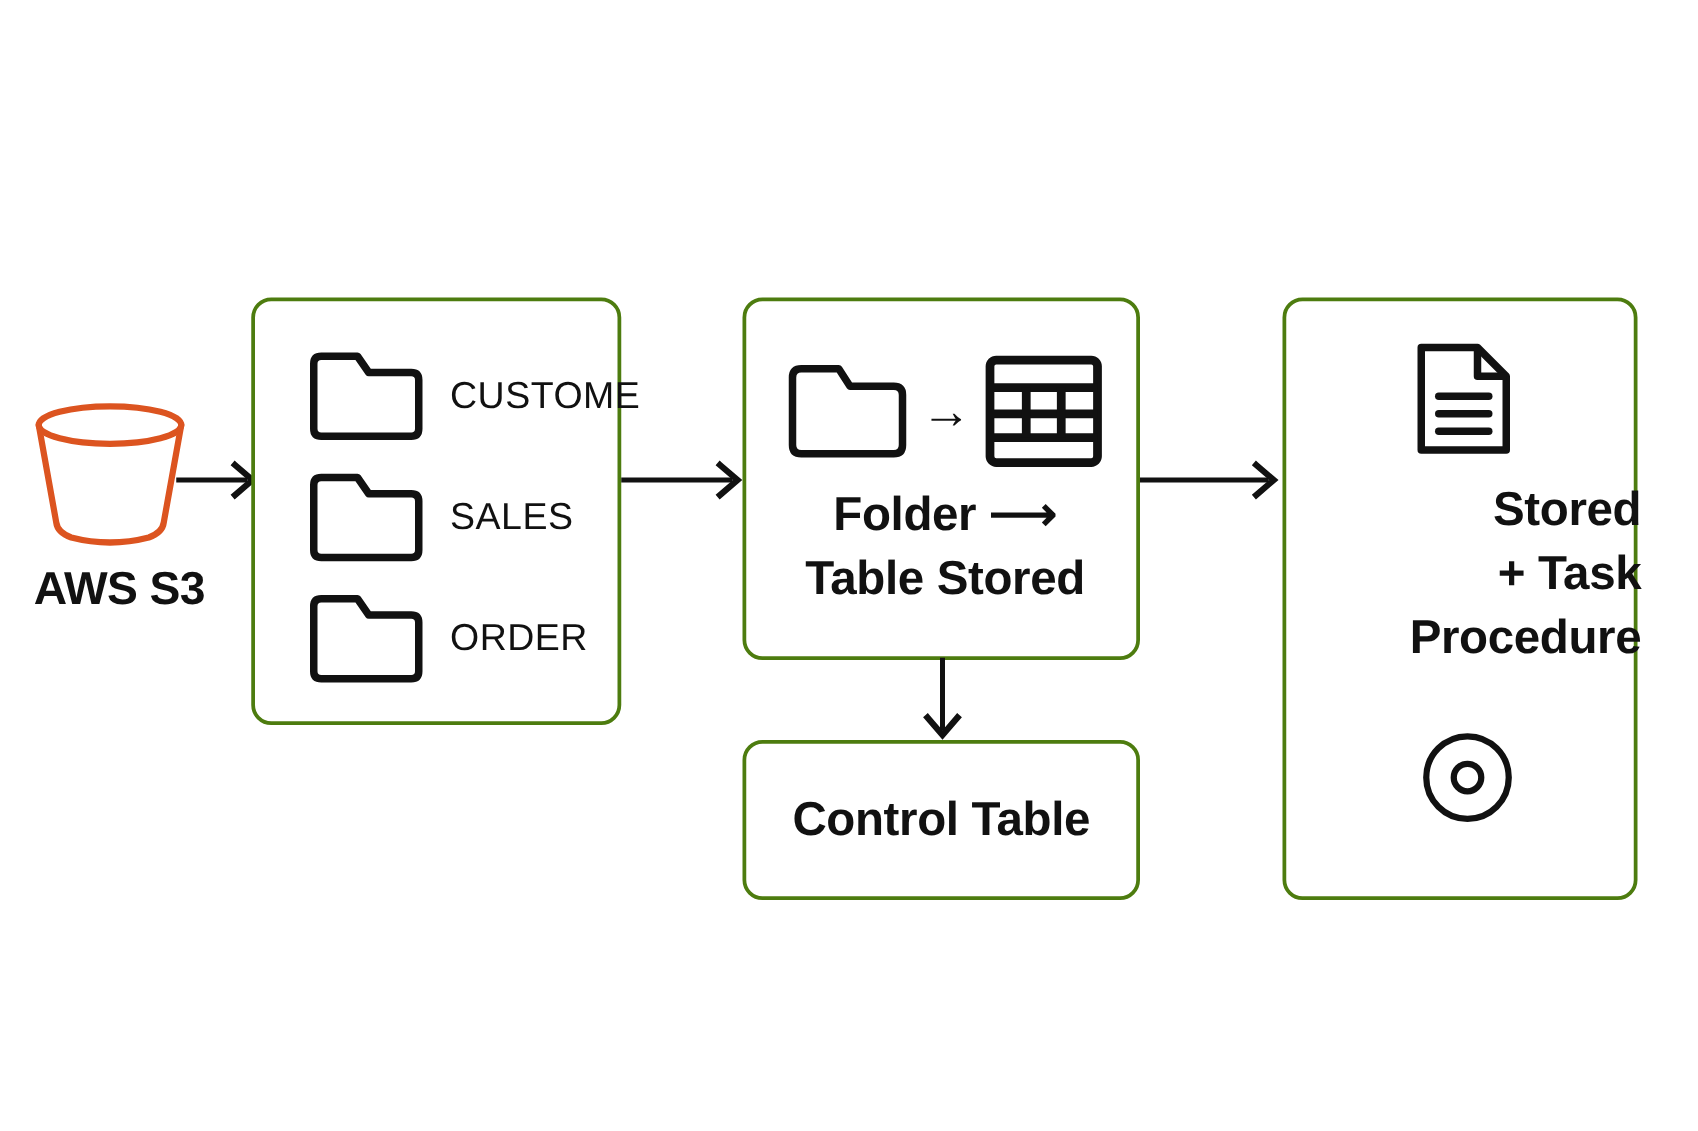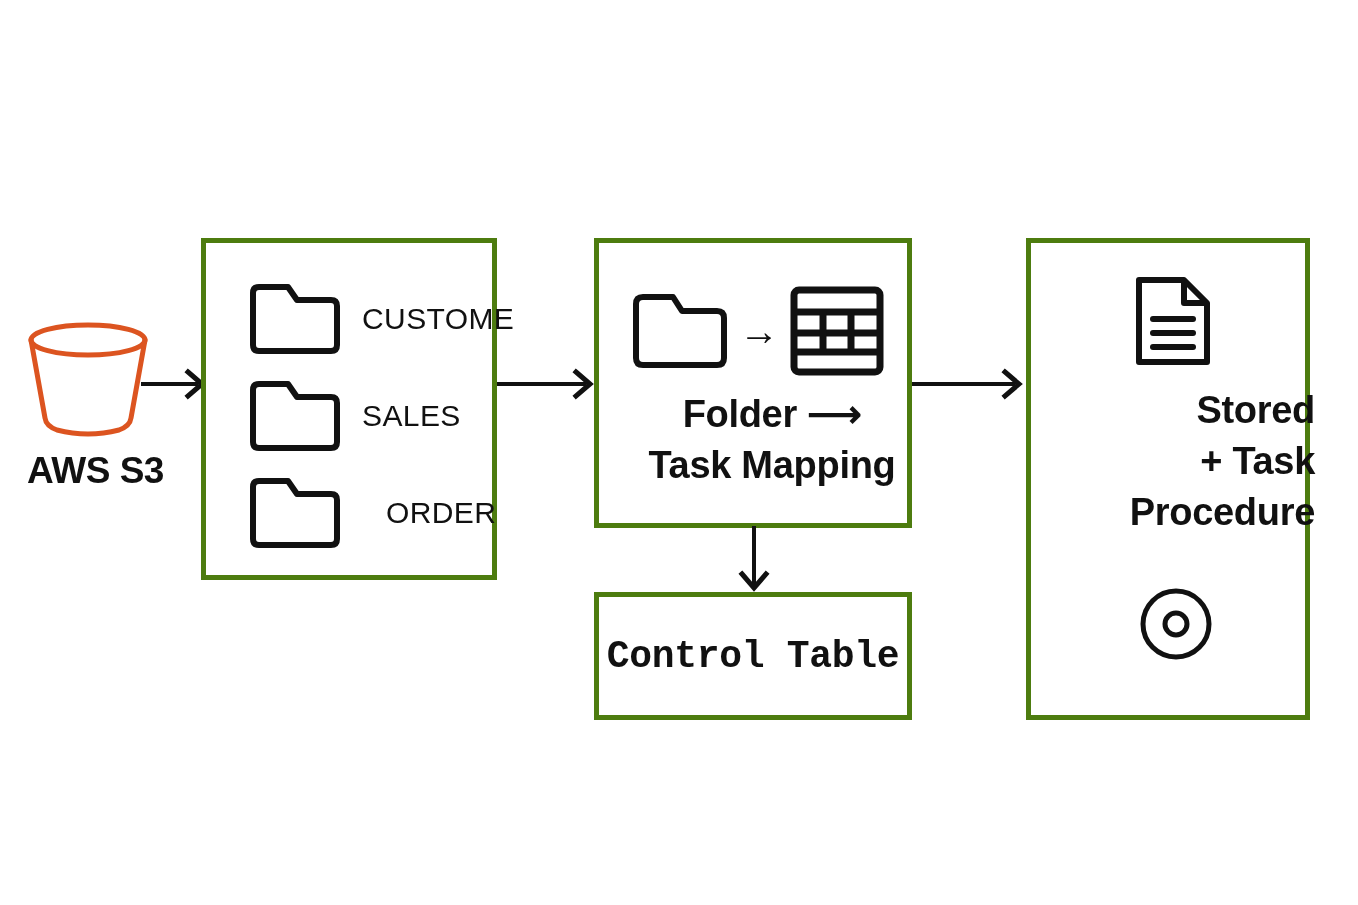--- a/index.html
+++ b/index.html
@@ -16,22 +16,22 @@
     width: 1358px;
     height: 905px;
     background: #ffffff;
     overflow: hidden;
   }
   .abs { position: absolute; }
 
   
   .box {
     position: absolute;
-    border: 5px solid #4d7c0f;
-    border-radius: 0;
+    border: 3px solid #4d7c0f;
+    border-radius: 16px;
     background: #ffffff;
     box-sizing: border-box;
   }
 
   
   #s3-group { left: 8px; top: 322px; width: 175px; height: 200px; }
   #s3-bucket-icon {
     position: absolute;
     left: 16px; top: 0px;
     width: 128px; height: 115px;
@@ -89,25 +89,24 @@
   #mapping-text {
     position: absolute;
     left: 0; top: 146px;
     width: 318px;
     text-align: center;
     font-size: 38px;
     font-weight: bold;
     line-height: 1.34;
     letter-spacing: -0.3px;
     color: #111111;
-    margin-left: 14px;
-  }
-
-  
-  #control-box { left: 594px; top: 592px; width: 318px; height: 128px; font-family: Liberation Mono, monospace; }
+  }
+
+  
+  #control-box { left: 594px; top: 592px; width: 318px; height: 128px; }
   #control-text {
     position: absolute;
     left: 0; top: 0;
     width: 100%; height: 100%;
     display: flex;
     align-items: center;
     justify-content: center;
     font-size: 38px;
     font-weight: bold;
     letter-spacing: -0.3px;
@@ -160,21 +159,21 @@
       <span class="folder-label">CUSTOME</span>
     </div>
 
     <div class="folder-row" style="top:137px;text-align:center;">
       <svg class="folder-icon" width="94" height="72" viewBox="0 0 94 72">
         <path d="M5 10 Q5 4 11 4 L40 4 L49 17 L83 17 Q89 17 89 23 L89 62 Q89 68 83 68 L11 68 Q5 68 5 62 Z" fill="#ffffff" stroke="#111111" stroke-width="6" stroke-linejoin="round"></path>
       </svg>
       <span class="folder-label">SALES</span>
     </div>
 
-    <div class="folder-row" style="top:234px;gap:24px;">
+    <div class="folder-row" style="top:234px;">
       <svg class="folder-icon" width="94" height="72" viewBox="0 0 94 72">
         <path d="M5 10 Q5 4 11 4 L40 4 L49 17 L83 17 Q89 17 89 23 L89 62 Q89 68 83 68 L11 68 Q5 68 5 62 Z" fill="#ffffff" stroke="#111111" stroke-width="6" stroke-linejoin="round"></path>
       </svg>
       <span class="folder-label">ORDER</span>
     </div>
   </div>
 
   <svg class="connector" style="left:496px; top:366px;" width="104" height="36">
     <line x1="1" y1="18" x2="90" y2="18" stroke="#111111" stroke-width="4"></line>
     <polyline points="80,6 94,18 80,30" fill="none" stroke="#111111" stroke-width="5" stroke-linecap="square" stroke-linejoin="miter"></polyline>
@@ -194,21 +193,21 @@
         <line x1="5" y1="27" x2="91" y2="27" stroke="#111111" stroke-width="7"></line>
         <line x1="5" y1="48" x2="91" y2="48" stroke="#111111" stroke-width="7"></line>
         <line x1="5" y1="67" x2="91" y2="67" stroke="#111111" stroke-width="7"></line>
         <line x1="34" y1="27" x2="34" y2="67" stroke="#111111" stroke-width="7"></line>
         <line x1="62" y1="27" x2="62" y2="67" stroke="#111111" stroke-width="7"></line>
       </svg>
     </div>
 
     <div id="mapping-text">
       <div>Folder ⟶</div>
-      <div>Task Mapping</div>
+      <div>Table Stored</div>
     </div>
   </div>
 
   <svg class="connector" style="left:911px; top:366px;" width="118" height="36">
     <line x1="1" y1="18" x2="104" y2="18" stroke="#111111" stroke-width="4"></line>
     <polyline points="94,6 108,18 94,30" fill="none" stroke="#111111" stroke-width="5" stroke-linecap="square" stroke-linejoin="miter"></polyline>
   </svg>
 
   <svg class="connector" style="left:735px; top:526px;" width="38" height="70">
     <line x1="19" y1="0" x2="19" y2="58" stroke="#111111" stroke-width="4"></line>

